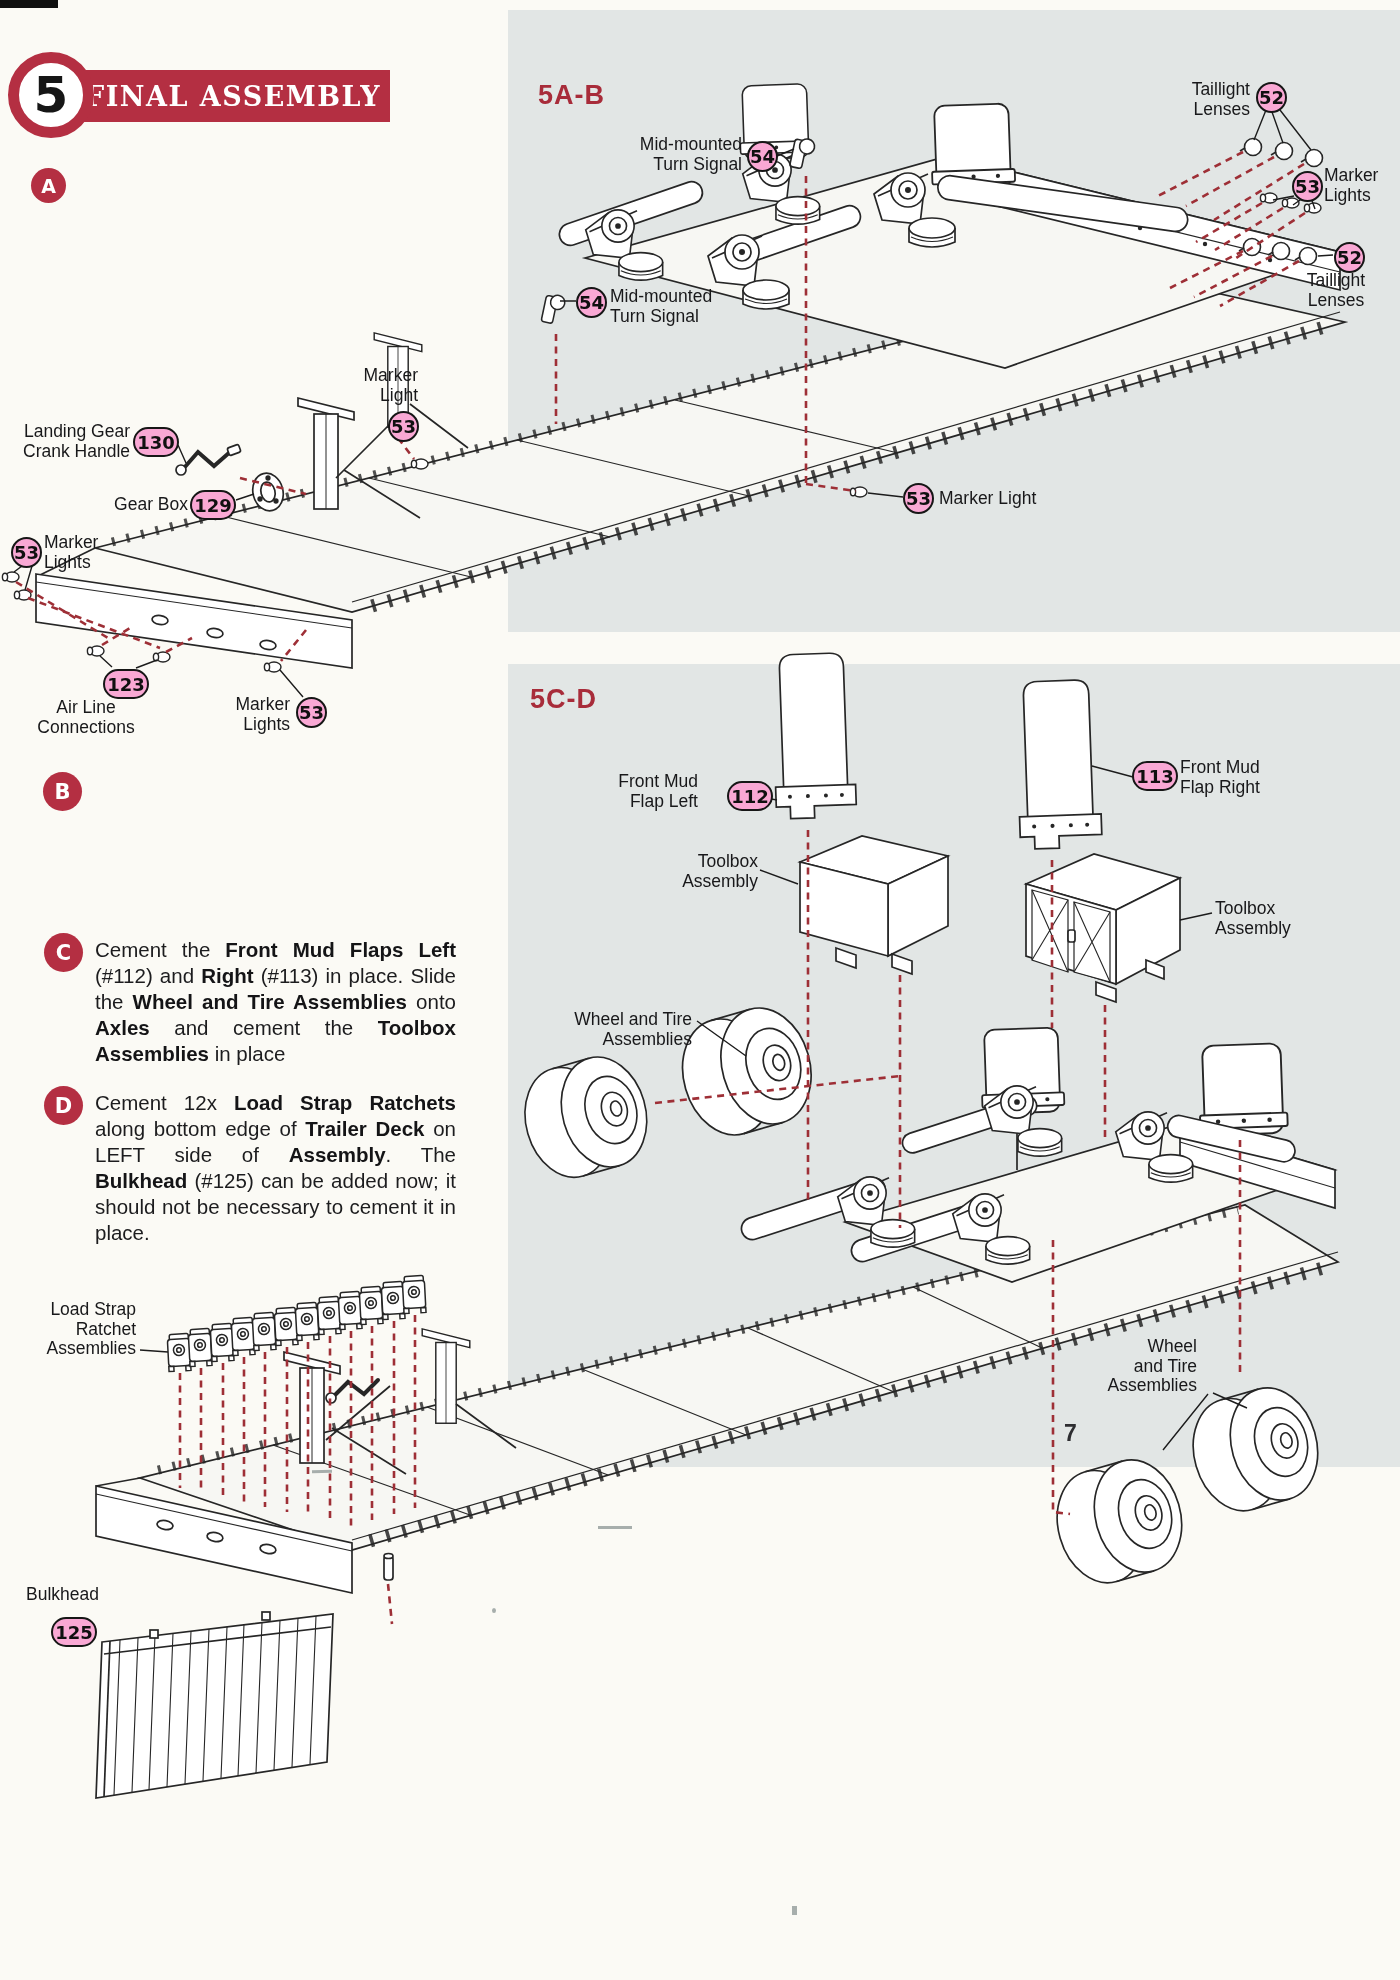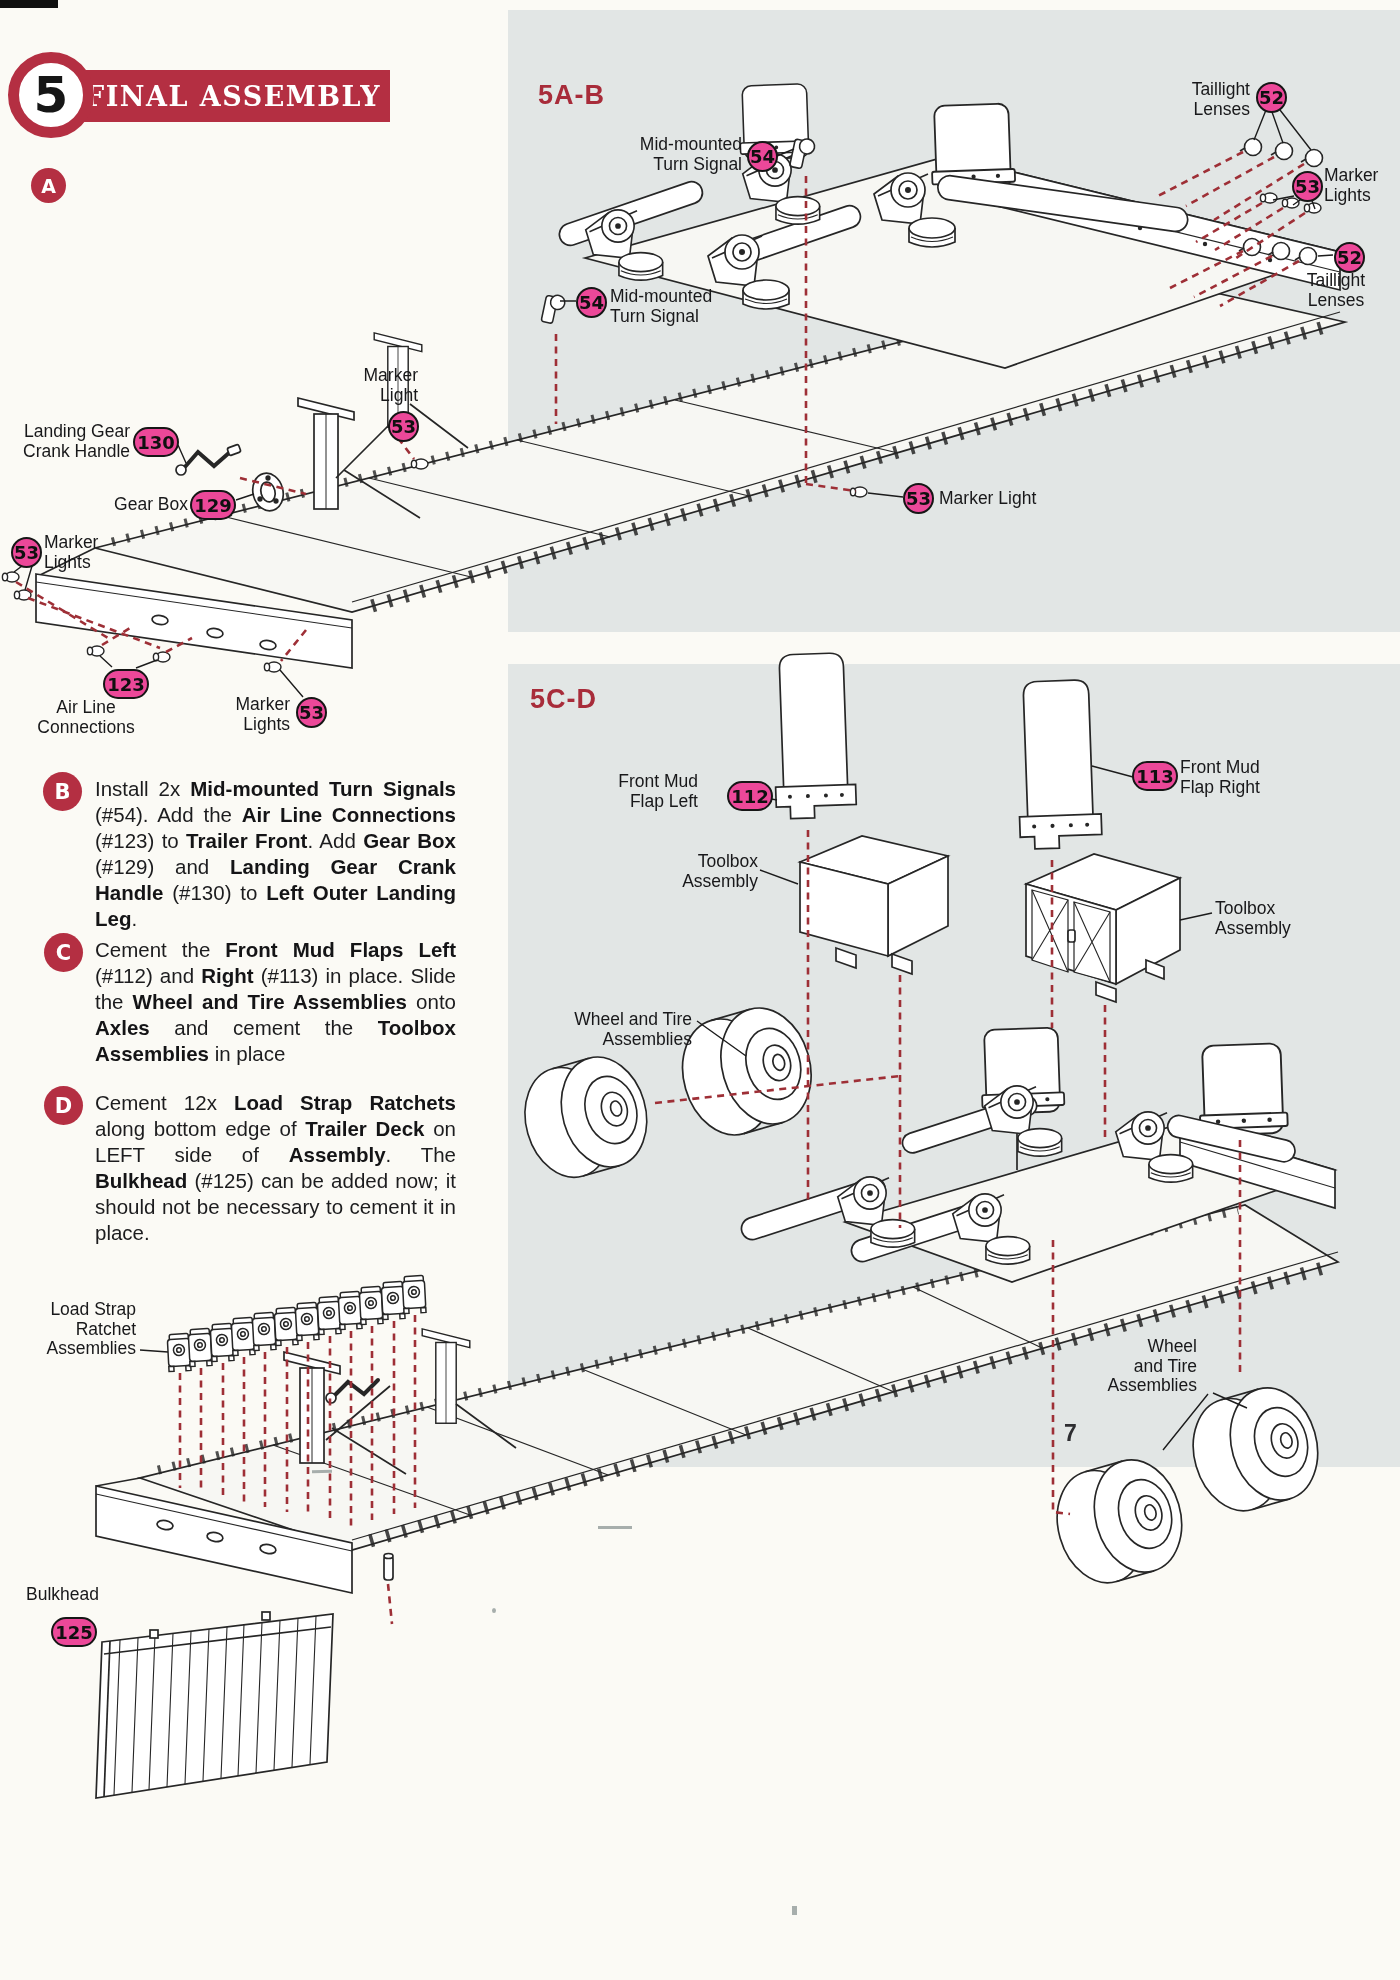--- a/index.html
+++ b/index.html
@@ -21,21 +21,21 @@
   
   .step-badge{position:absolute;border-radius:50%;background:#b42f42;color:#fff;
               display:flex;align-items:center;justify-content:center;font-weight:bold;
               font-family:"DejaVu Sans",sans-serif;}
   .step-text{position:absolute;font-size:20.5px;line-height:26px;color:#1c1c1e;text-align:justify;}
   .step-text b{font-weight:700;color:#141416;}
   
   .diag-title{position:absolute;color:#a82c3a;font-weight:800;font-size:27px;letter-spacing:1px;}
   .lbl{position:absolute;font-size:17.5px;line-height:1.12;color:#18181a;white-space:pre-line;}
   .ra{text-align:right;} .ca{text-align:center;}
-  .co{position:absolute;display:flex;align-items:center;justify-content:center;background:#ec4899;
+  .co{position:absolute;display:flex;align-items:center;justify-content:center;background:#f9a8d4;
       border:2.6px solid #161616;font-weight:bold;font-size:18px;color:#101010;
       font-family:"DejaVu Sans",sans-serif;box-sizing:border-box;}
   .circle{width:31px;height:31px;border-radius:50%;}
   .oval{width:46px;height:30px;border-radius:15px;}
   .page-number{position:absolute;left:1064px;top:1420px;font-size:23px;font-weight:bold;color:#2e2e31;}
   .artifact{position:absolute;background:#a7aeac;}
 </style>
 </head>
 <body>
 
@@ -309,21 +309,20 @@
                M351,1331 L351,1527 M372,1326 L372,1520 M394,1321 L394,1514 M415,1315 L415,1508"></path>
     </g>
   </svg>
 
   <div class="banner">FINAL ASSEMBLY</div>
   <div class="badge5">5</div>
 
   <div class="step-badge" style="left:31px;top:168px;width:35px;height:35px;font-size:19px">A</div>
 
   <div class="step-badge" style="left:43px;top:772px;width:39px;height:39px;font-size:21px">B</div>
-  <div class="step-text" style="left:95px;top:776px;width:361px">Install 2x <b>Mid-mounted Turn Signals</b> (#54). Add the <b>Air Line Connections</b> (#123) to <b>Trailer Front</b>. Add <b>Gear Box</b> (#129) and <b>Landing Gear Crank Handle</b> (#130) to <b>Left Outer Landing Leg</b>.</div>
 
   <div class="step-badge" style="left:44px;top:933px;width:39px;height:39px;font-size:21px">C</div>
   <div class="step-text" style="left:95px;top:937px;width:361px">Cement the <b>Front Mud Flaps Left</b> (#112) and <b>Right</b> (#113) in place. Slide the <b>Wheel and Tire Assemblies</b> onto <b>Axles</b> and cement the <b>Toolbox Assemblies</b> in place</div>
 
   <div class="step-badge" style="left:44px;top:1086px;width:39px;height:39px;font-size:21px">D</div>
   <div class="step-text" style="left:95px;top:1090px;width:361px">Cement 12x <b>Load Strap Ratchets</b> along bottom edge of <b>Trailer Deck</b> on LEFT side of <b>Assembly</b>. The <b>Bulkhead</b> (#125) can be added now; it should not be necessary to cement it in place.</div>
 
   <div class="diag-title" style="left:538px;top:80px">5A-B</div>
 
   <div class="lbl ra" style="left:596px;top:135px;width:146px">Mid-mounted

